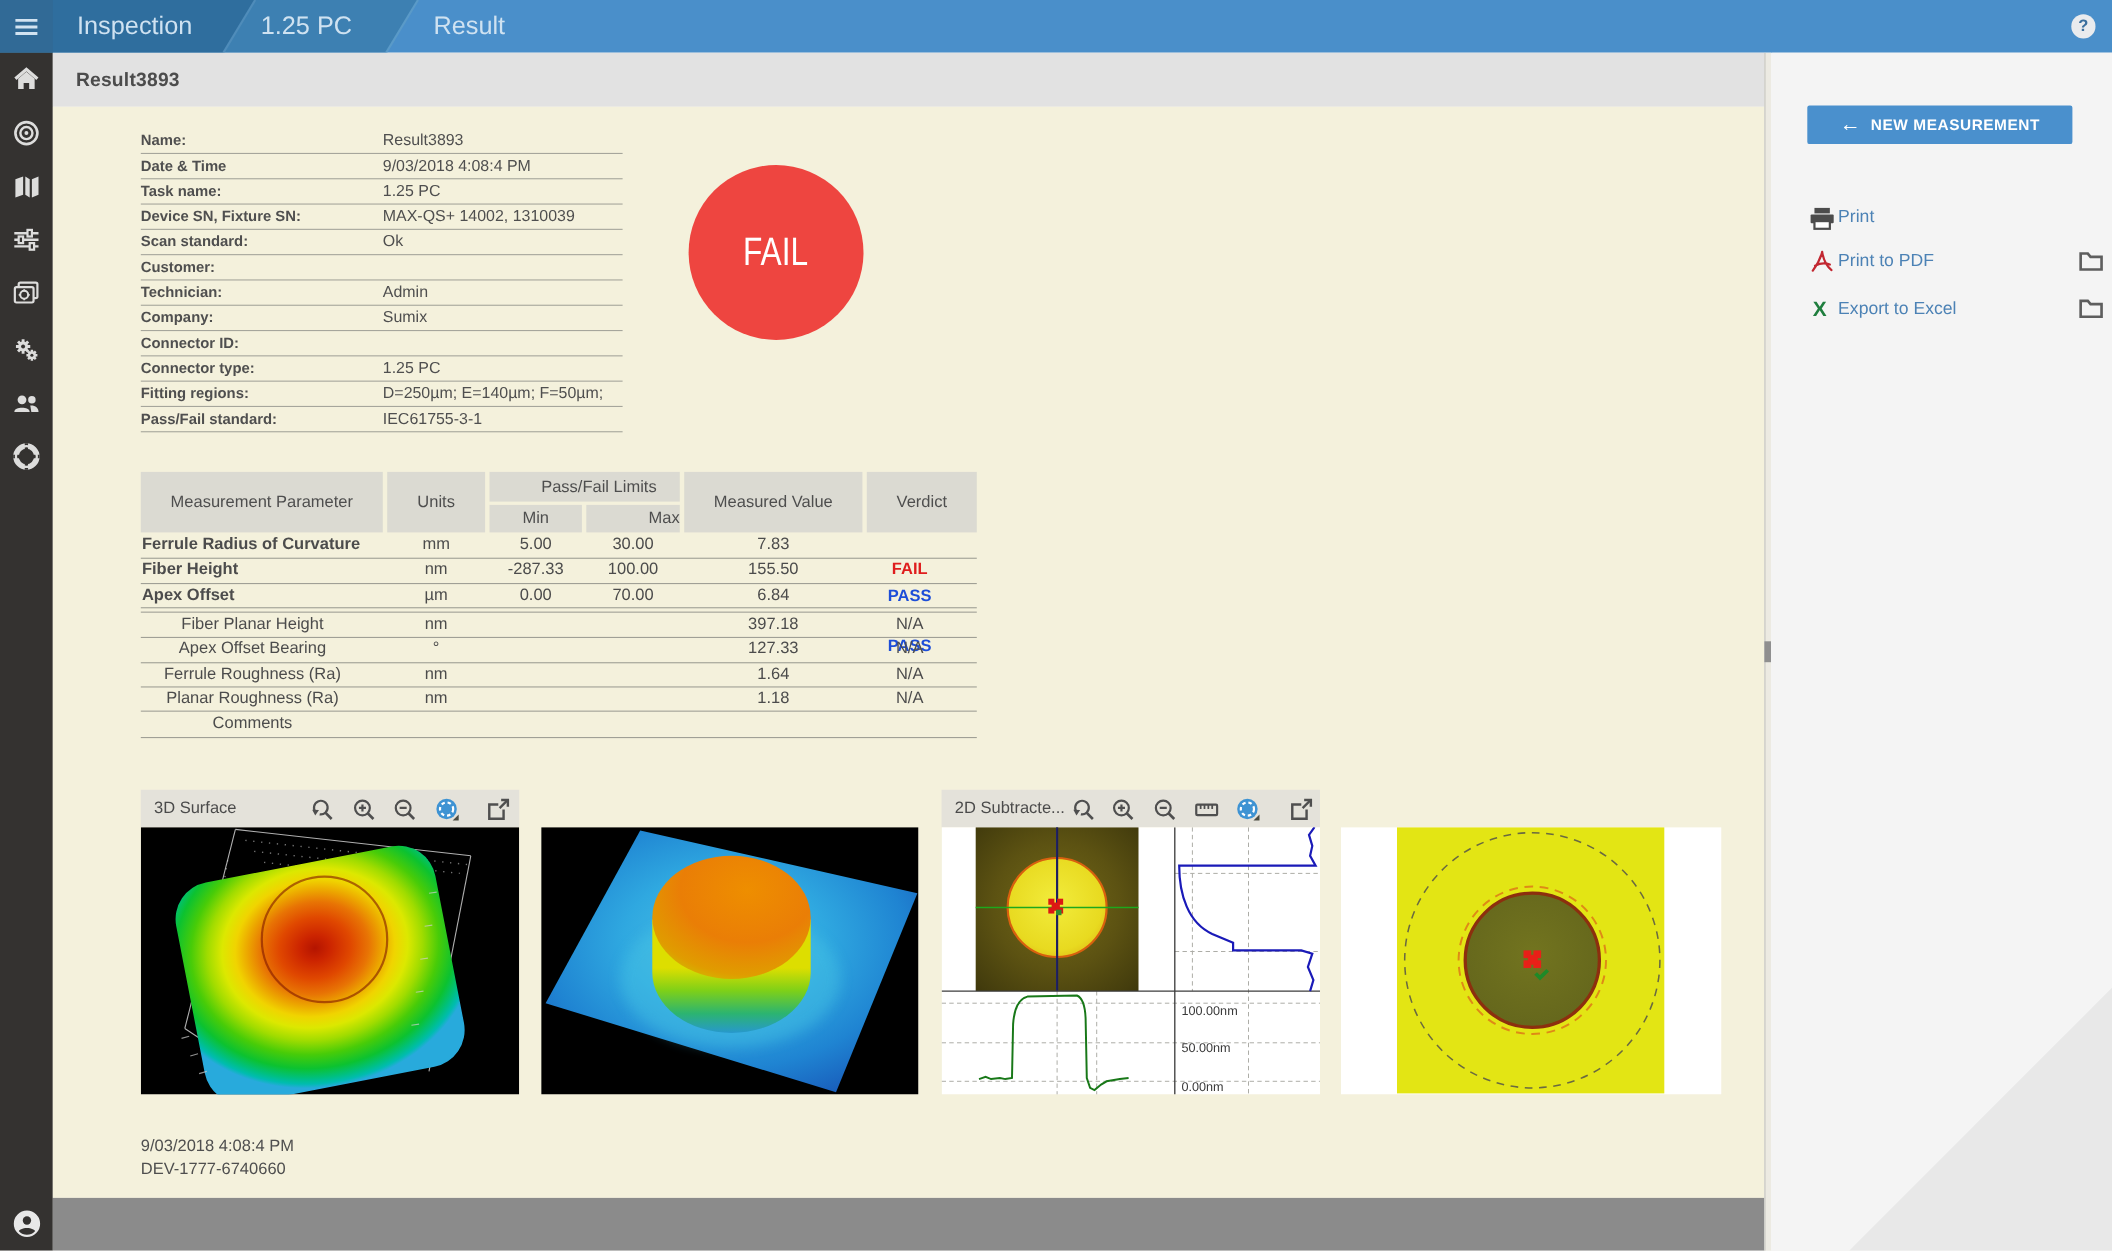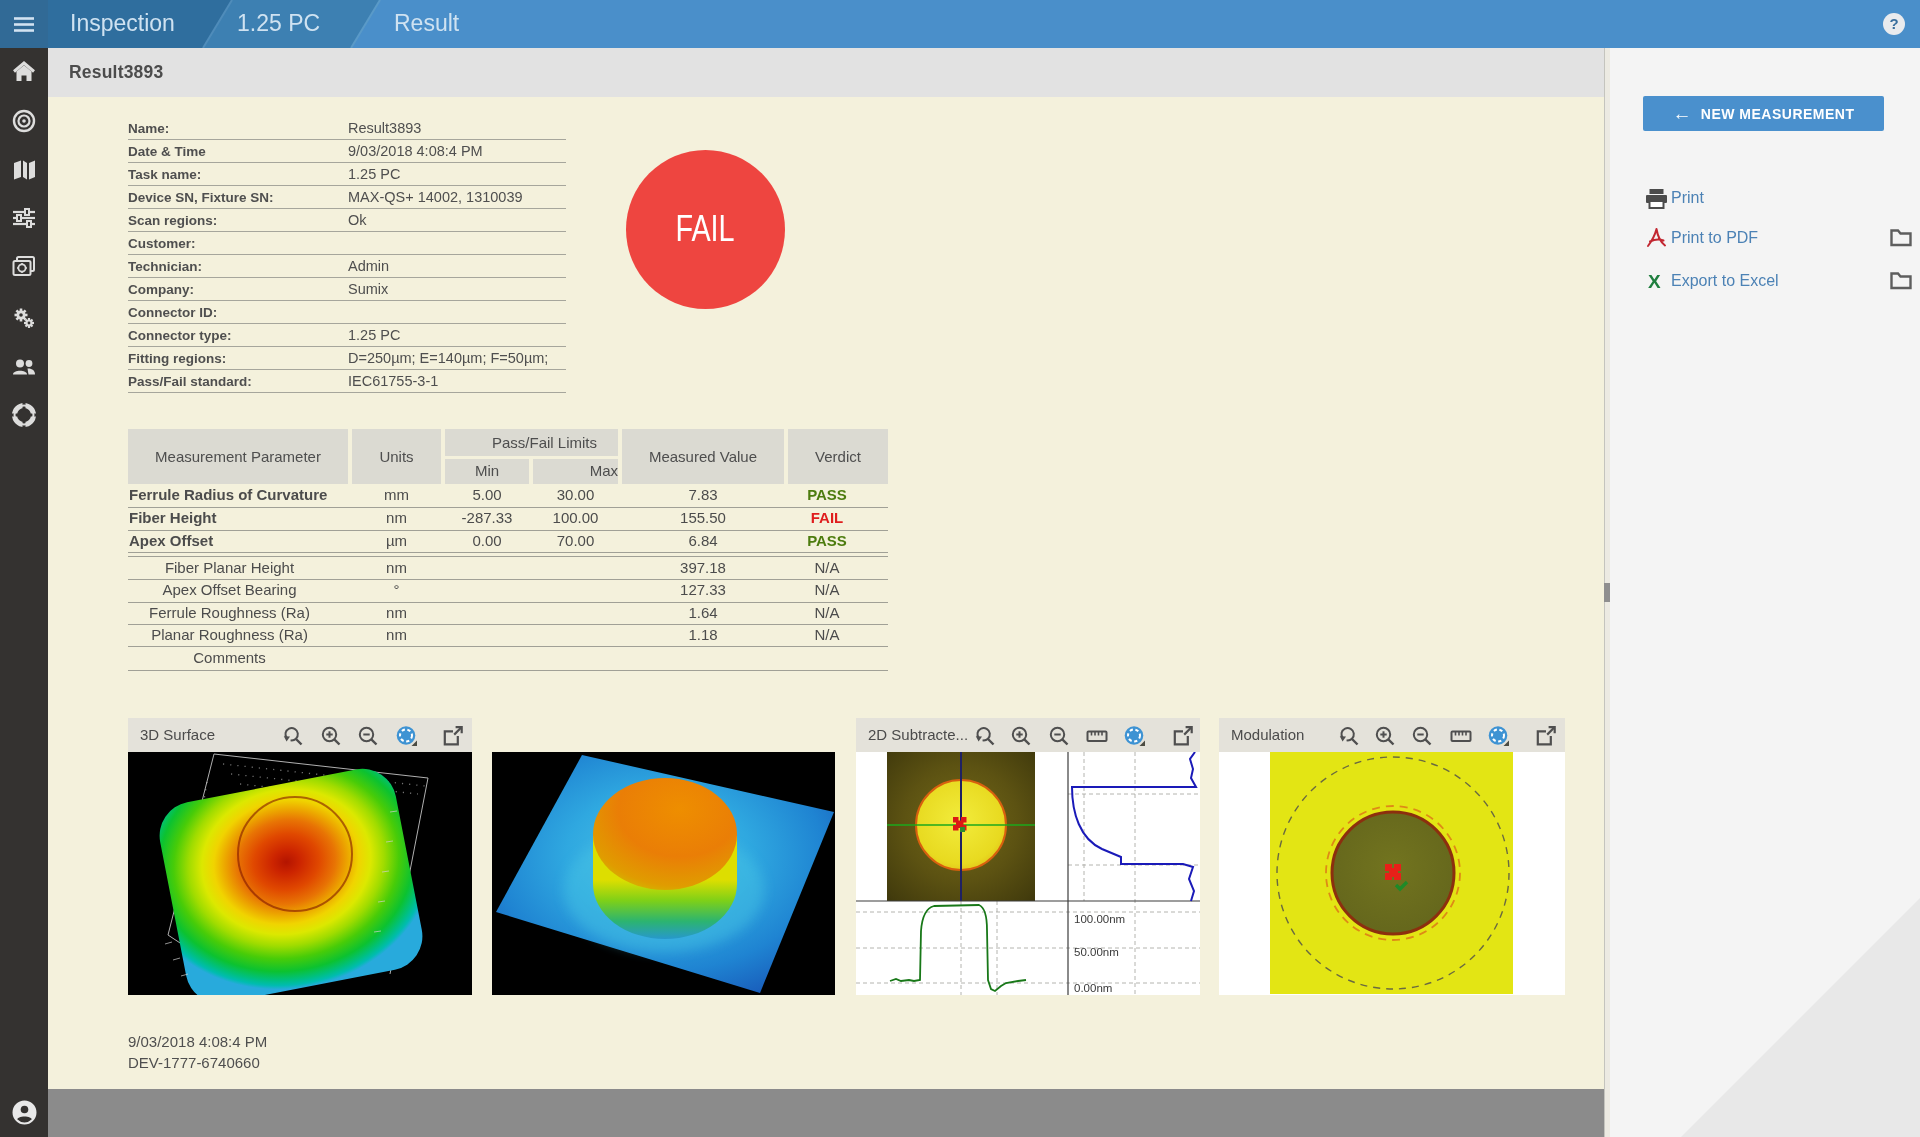--- a/index.html
+++ b/index.html
@@ -46,21 +46,21 @@
   .irow { position:absolute; left:128px; width:438px; height:23px; border-bottom:1px solid #a6a69c;
     font-size:14.5px; color:#4f4f4f; line-height:22px; }
   .irow b { font-size:13.5px; font-weight:700; }
   .irow .val { position:absolute; left:220px; top:0; }
 
   
   .hcell { position:absolute; background:#dbdad2; color:#4e4e4e; font-size:15px; text-align:center; }
   .mrow  { position:absolute; font-size:15px; color:#4c4c4c; height:23px; line-height:22px; }
   .mcol  { position:absolute; top:0; text-align:center; }
   .bline { position:absolute; left:128px; width:760px; height:0; border-top:1px solid #a0a096; }
-  .pass { color:#4d7c0f; font-weight:700; }
+  .pass { color:#1d4ed8; font-weight:700;margin-top:47px; }
   .failt { color:#df1d1d; font-weight:700; }
 
   
   .phead { position:absolute; top:718px; height:34px; background:#e4e2da; color:#4b4b4b;
     font-size:15px; line-height:34px; }
   .pimg  { position:absolute; top:752px; height:243px; }
   .ptitle { padding-left:12px; }
   .ticon { position:absolute; top:7px; }
 
   
@@ -240,21 +240,21 @@
       </svg>
   </div>
   <div class="abs" id="newbtn"><span style="font-size:19px;vertical-align:-1.5px;">←</span>&nbsp; NEW MEASUREMENT</div>
 
   <div class="abs" id="fail"><span>FAIL</span></div>
 
   <div class="irow" style="top:117px;"><b>Name:</b><span class="val">Result3893</span></div>
   <div class="irow" style="top:140px;"><b>Date &amp; Time</b><span class="val">9/03/2018 4:08:4 PM</span></div>
   <div class="irow" style="top:163px;"><b>Task name:</b><span class="val">1.25 PC</span></div>
   <div class="irow" style="top:186px;"><b>Device SN, Fixture SN:</b><span class="val">MAX-QS+ 14002, 1310039</span></div>
-  <div class="irow" style="top:209px;"><b>Scan regions:</b><span class="val">Ok</span></div>
+  <div class="irow" style="top:209px;"><b>Scan standard:</b><span class="val">Ok</span></div>
   <div class="irow" style="top:232px;"><b>Customer:</b></div>
   <div class="irow" style="top:255px;"><b>Technician:</b><span class="val">Admin</span></div>
   <div class="irow" style="top:278px;"><b>Company:</b><span class="val">Sumix</span></div>
   <div class="irow" style="top:301px;"><b>Connector ID:</b></div>
   <div class="irow" style="top:324px;"><b>Connector type:</b><span class="val">1.25 PC</span></div>
   <div class="irow" style="top:347px;"><b>Fitting regions:</b><span class="val">D=250µm; E=140µm; F=50µm;</span></div>
   <div class="irow" style="top:370px;"><b>Pass/Fail standard:</b><span class="val">IEC61755-3-1</span></div>
 
   <div class="hcell" style="left:128px;top:429px;width:220px;height:55px;line-height:55px;">Measurement Parameter</div>
   <div class="hcell" style="left:352px;top:429px;width:89px;height:55px;line-height:55px;">Units</div>
@@ -378,41 +378,20 @@
     <div class="ticon" style="left:154px;"><svg width="22" height="22" viewBox="0 0 22 22">
           <use href="#sym-zin"></use>
         </svg></div>
     <div class="ticon" style="left:192px;"><svg width="22" height="22" viewBox="0 0 22 22">
           <use href="#sym-zout"></use>
         </svg></div>
     <div class="ticon" style="left:230px;"><svg width="22" height="22" viewBox="0 0 22 22">
           <use href="#sym-ruler"></use>
         </svg></div>
     <div class="ticon" style="left:268px;"><svg width="22" height="22" viewBox="0 0 22 22">
-          <use href="#sym-blue"></use>
-        </svg></div>
-    <div class="ticon" style="left:316px;"><svg width="22" height="22" viewBox="0 0 22 22">
-          <use href="#sym-ext"></use>
-        </svg></div>
-  </div>
-  <div class="phead" style="left:1219px;width:346px;">
-    <div class="ptitle">Modulation</div>
-    <div class="ticon" style="left:119px;"><svg width="22" height="22" viewBox="0 0 22 22">
-          <use href="#sym-reset"></use>
-        </svg></div>
-    <div class="ticon" style="left:155px;"><svg width="22" height="22" viewBox="0 0 22 22">
-          <use href="#sym-zin"></use>
-        </svg></div>
-    <div class="ticon" style="left:192px;"><svg width="22" height="22" viewBox="0 0 22 22">
-          <use href="#sym-zout"></use>
-        </svg></div>
-    <div class="ticon" style="left:231px;"><svg width="22" height="22" viewBox="0 0 22 22">
-          <use href="#sym-ruler"></use>
-        </svg></div>
-    <div class="ticon" style="left:269px;"><svg width="22" height="22" viewBox="0 0 22 22">
           <use href="#sym-blue"></use>
         </svg></div>
     <div class="ticon" style="left:316px;"><svg width="22" height="22" viewBox="0 0 22 22">
           <use href="#sym-ext"></use>
         </svg></div>
   </div>
 
   <div class="pimg" style="left:128px;width:344px;">
     <svg width="344" height="243" viewBox="0 0 344 243">
       <defs>

